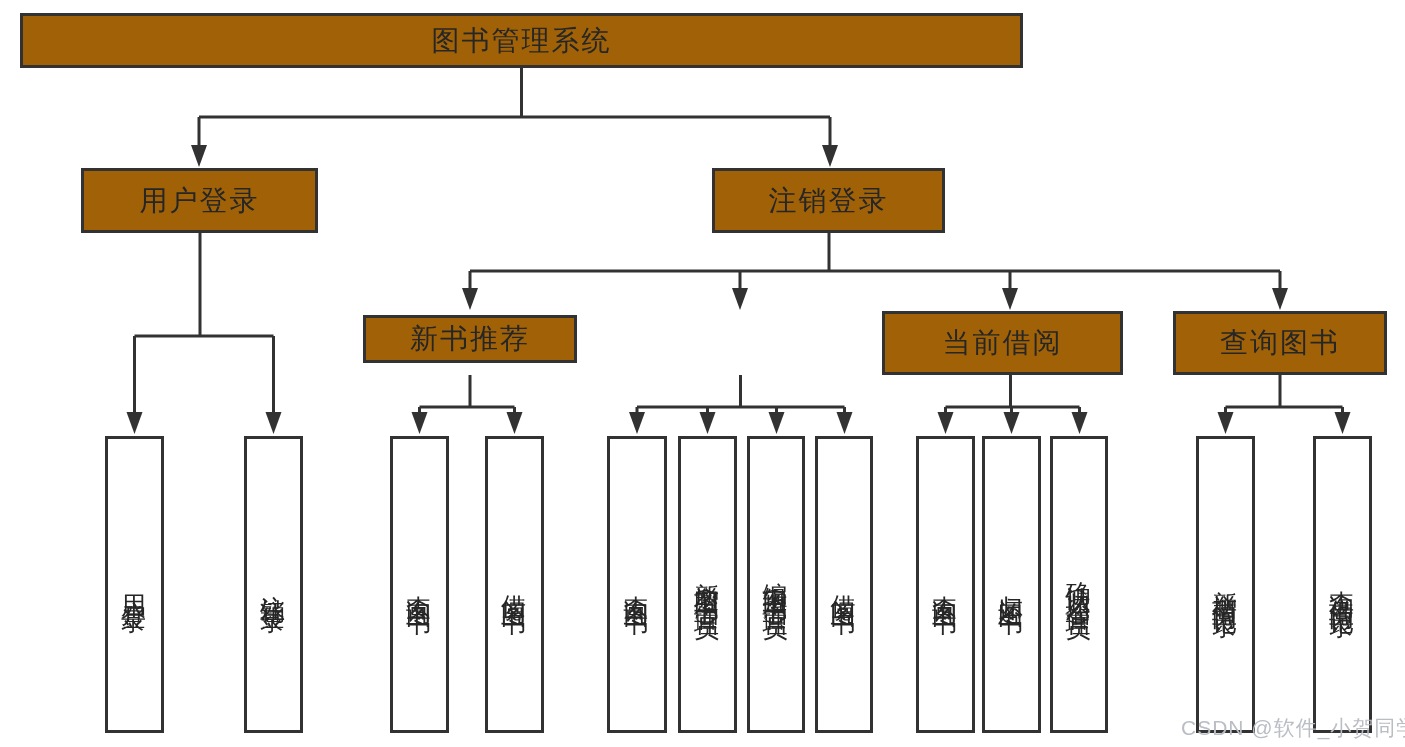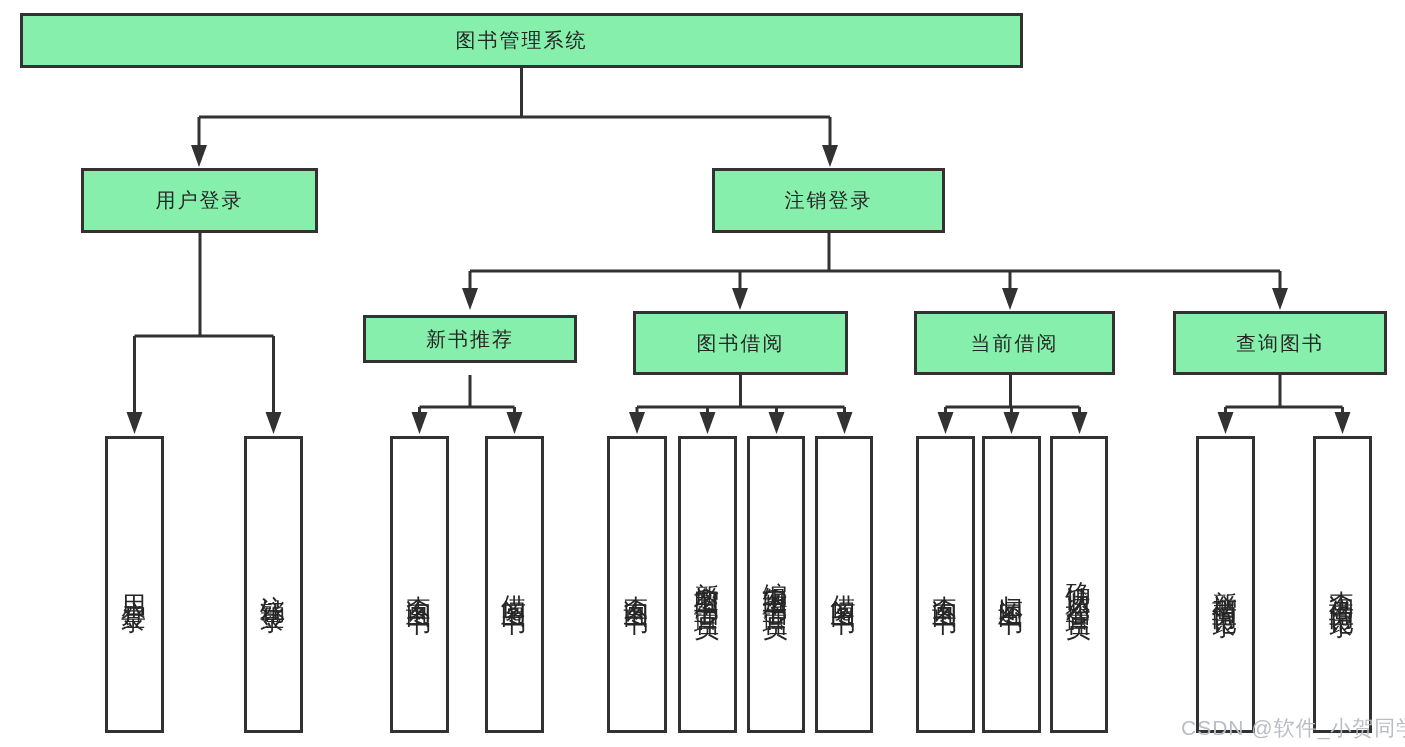--- a/index.html
+++ b/index.html
@@ -2,39 +2,39 @@
 <html><head>
 <meta charset="utf-8">
 <style>
   html,body{margin:0;padding:0;background:#ffffff;}
   #canvas{
     position:relative;width:1405px;height:747px;background:#ffffff;overflow:hidden;
     font-family:"Liberation Sans","DejaVu Sans",sans-serif;color:#262626;
   }
   #wires{position:absolute;left:0;top:0;width:1405px;height:747px;}
   .hbox{
-    position:absolute;box-sizing:border-box;border:3px solid #323232;background:#86efac;
+    position:absolute;box-sizing:border-box;border:3px solid #323232;background:#a16207;
     display:flex;align-items:center;justify-content:center;
-    font-size:20px;letter-spacing:2px;color:#262626;z-index:2;
+    font-size:28px;letter-spacing:2px;color:#262626;z-index:2;
   }
   .leaf{
     position:absolute;box-sizing:border-box;border:3px solid #323232;background:#ffffff;
     top:436px;height:297px;width:59px;
     display:flex;align-items:center;justify-content:center;
     writing-mode:vertical-rl;text-orientation:mixed;
     font-size:25px;letter-spacing:5px;color:#262626;z-index:2;white-space:nowrap;
   }
   
   #b-root{left:20px;top:13px;width:1003px;height:55px;}
   #b-userlogin{left:81px;top:168px;width:237px;height:65px;}
   #b-bookmgmt{left:712px;top:168px;width:233px;height:65px;}
   
   #b-newbook{left:363px;top:315px;width:214px;height:48px;}
   #b-borrow{left:633px;top:311px;width:215px;height:64px;}
-  #b-current{left:914px;top:311px;width:201px;height:64px;}
+  #b-current{left:882px;top:311px;width:241px;height:64px;}
   #b-records{left:1173px;top:311px;width:214px;height:64px;}
   
   #lf-a1{left:105px;}  #lf-a2{left:244px;}
   #lf-b1{left:390px;}  #lf-b2{left:485px;}
   #lf-c1{left:607px;width:60px;} #lf-c2{left:678px;} #lf-c3{left:747px;width:58px;} #lf-c4{left:815px;width:58px;}
   #lf-d1{left:916px;}  #lf-d2{left:982px;} #lf-d3{left:1050px;width:58px;}
   #lf-e1{left:1196px;} #lf-e2{left:1313px;}
   .watermark{
     position:absolute;left:1181px;top:714px;z-index:3;
     font-size:21px;letter-spacing:1px;color:#b9bdc4;white-space:nowrap;
@@ -84,21 +84,20 @@
       <polygon points="1342.5,434 1334.5,412 1350.5,412"></polygon>
     </g>
   </svg>
 
   <div id="b-root" class="hbox">图书管理系统</div>
 
   <div id="b-userlogin" class="hbox">用户登录</div>
   <div id="b-bookmgmt" class="hbox">注销登录</div>
 
   <div id="b-newbook" class="hbox">新书推荐</div>
-  <div id="b-borrow" class="hbox">图书借阅</div>
   <div id="b-current" class="hbox">当前借阅</div>
   <div id="b-records" class="hbox">查询图书</div>
 
   <div id="lf-a1" class="leaf">用户登录</div>
   <div id="lf-a2" class="leaf">注销登录</div>
 
   <div id="lf-b1" class="leaf">查询图书</div>
   <div id="lf-b2" class="leaf">借阅图书</div>
 
   <div id="lf-c1" class="leaf">查询图书</div>

